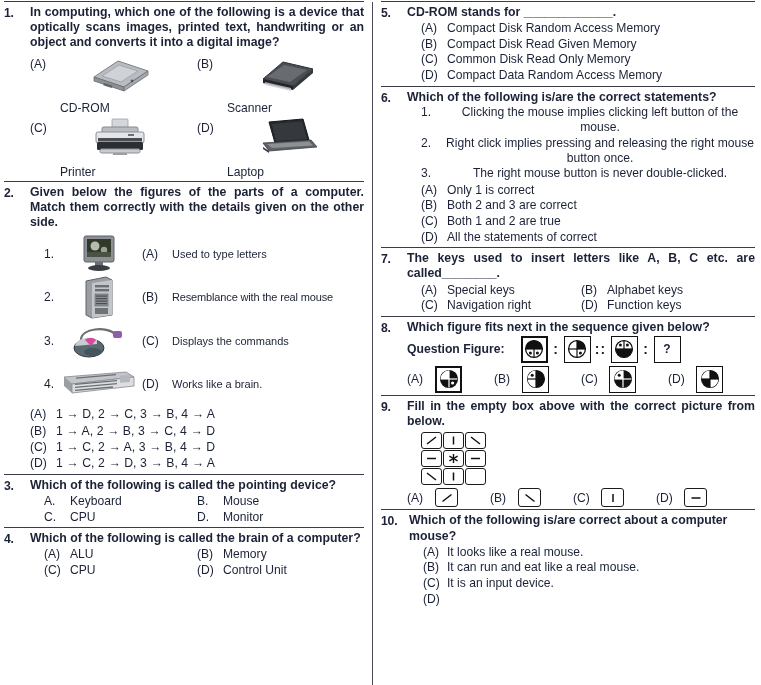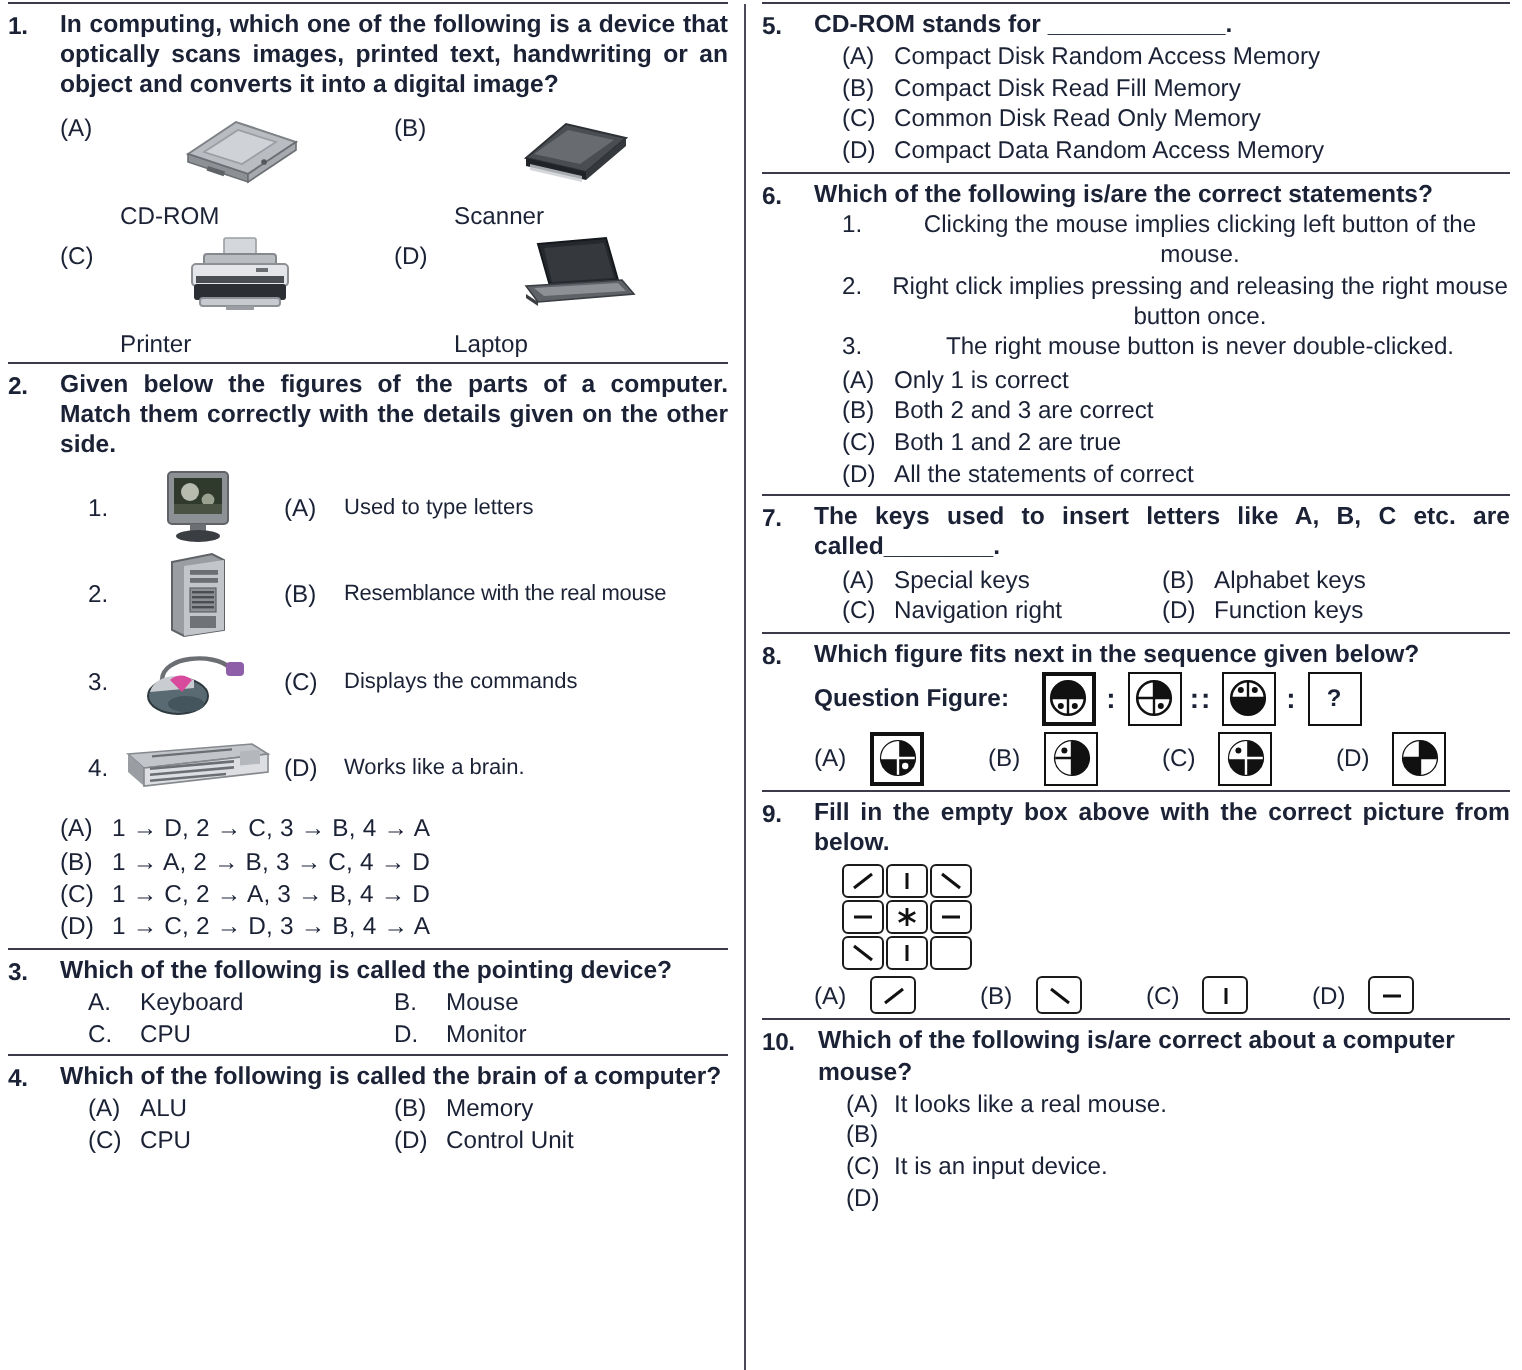--- a/index.html
+++ b/index.html
@@ -377,21 +377,21 @@
         <div class="opts">
           <div class="optrow">
             <div class="opt full" style="padding-left:14px">
               <span class="optlbl">(A)</span>
               <span class="optval">Compact Disk Random Access Memory</span>
             </div>
           </div>
           <div class="optrow">
             <div class="opt full" style="padding-left:14px">
               <span class="optlbl">(B)</span>
-              <span class="optval">Compact Disk Read Fill Memory</span>
+              <span class="optval">Compact Disk Read Given Memory</span>
             </div>
           </div>
           <div class="optrow">
             <div class="opt full" style="padding-left:14px">
               <span class="optlbl">(C)</span>
               <span class="optval">Common Disk Read Only Memory</span>
             </div>
           </div>
           <div class="optrow">
             <div class="opt full" style="padding-left:14px">
@@ -699,20 +699,21 @@
         <div class="opts">
           <div class="optrow">
             <div class="opt full" style="padding-left:14px">
               <span class="optlbl narrow">(A)</span>
               <span class="optval">It looks like a real mouse.</span>
             </div>
           </div>
           <div class="optrow">
             <div class="opt full" style="padding-left:14px">
               <span class="optlbl narrow">(B)</span>
+              <span class="optval">It can run and eat like a real mouse.</span>
             </div>
           </div>
           <div class="optrow">
             <div class="opt full" style="padding-left:14px">
               <span class="optlbl narrow">(C)</span>
               <span class="optval">It is an input device.</span>
             </div>
           </div>
           <div class="optrow">
             <div class="opt full" style="padding-left:14px">

